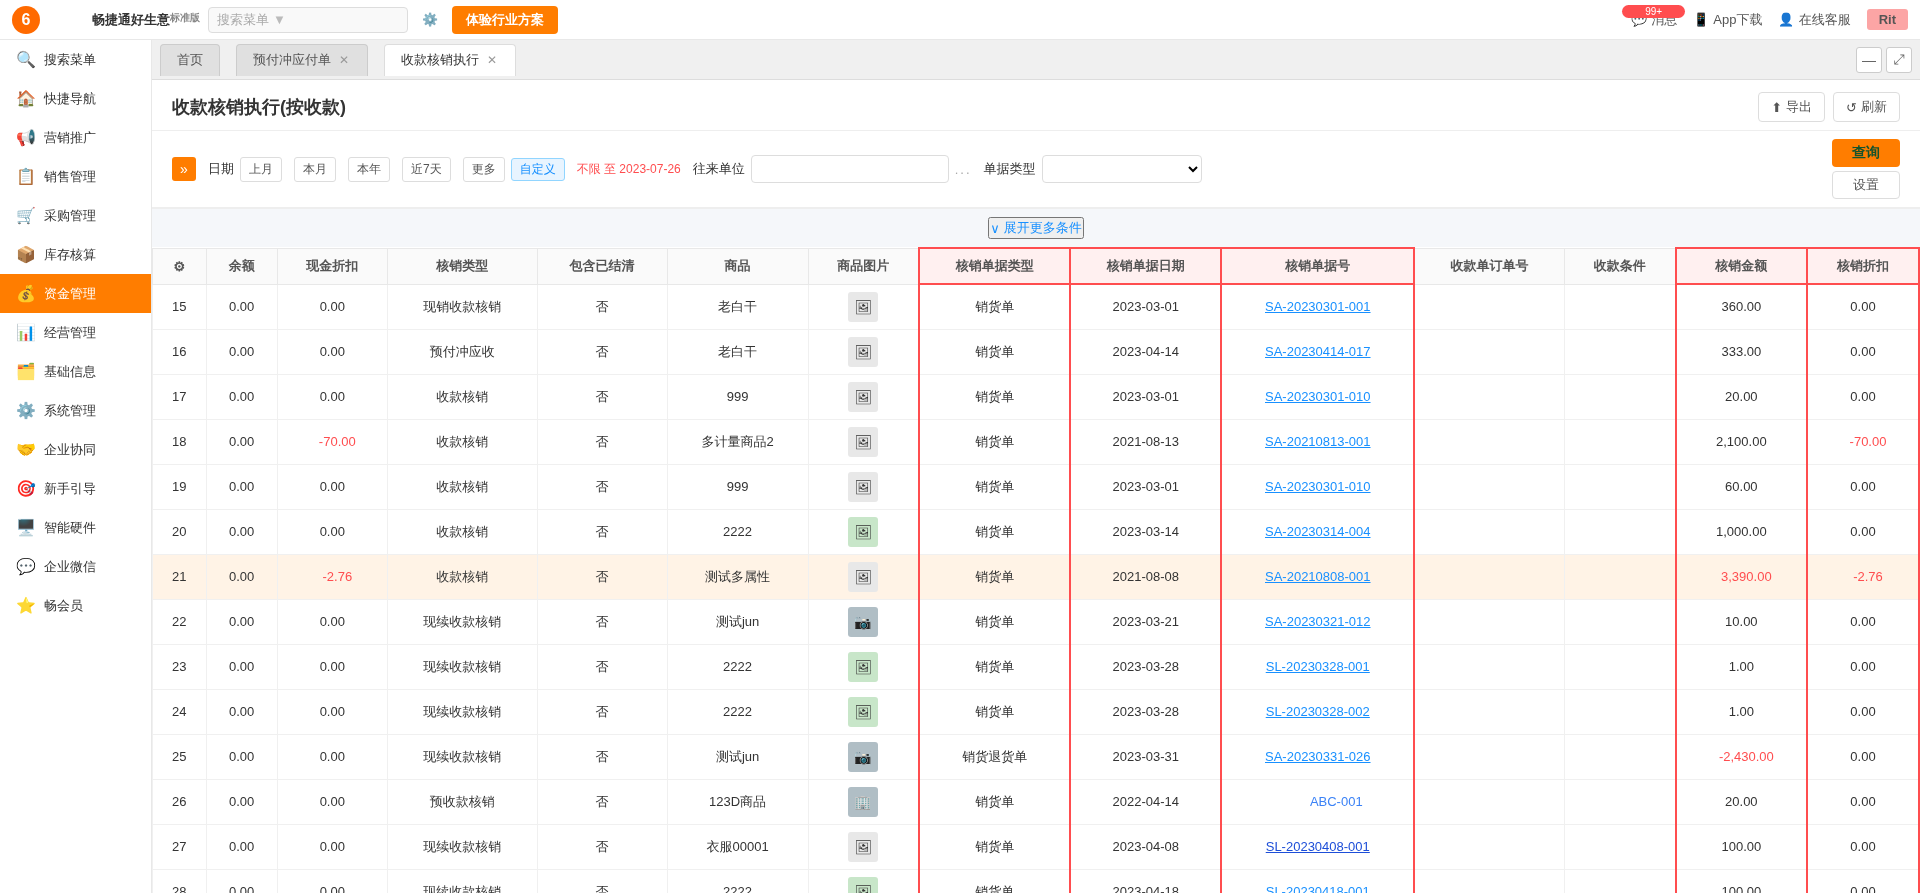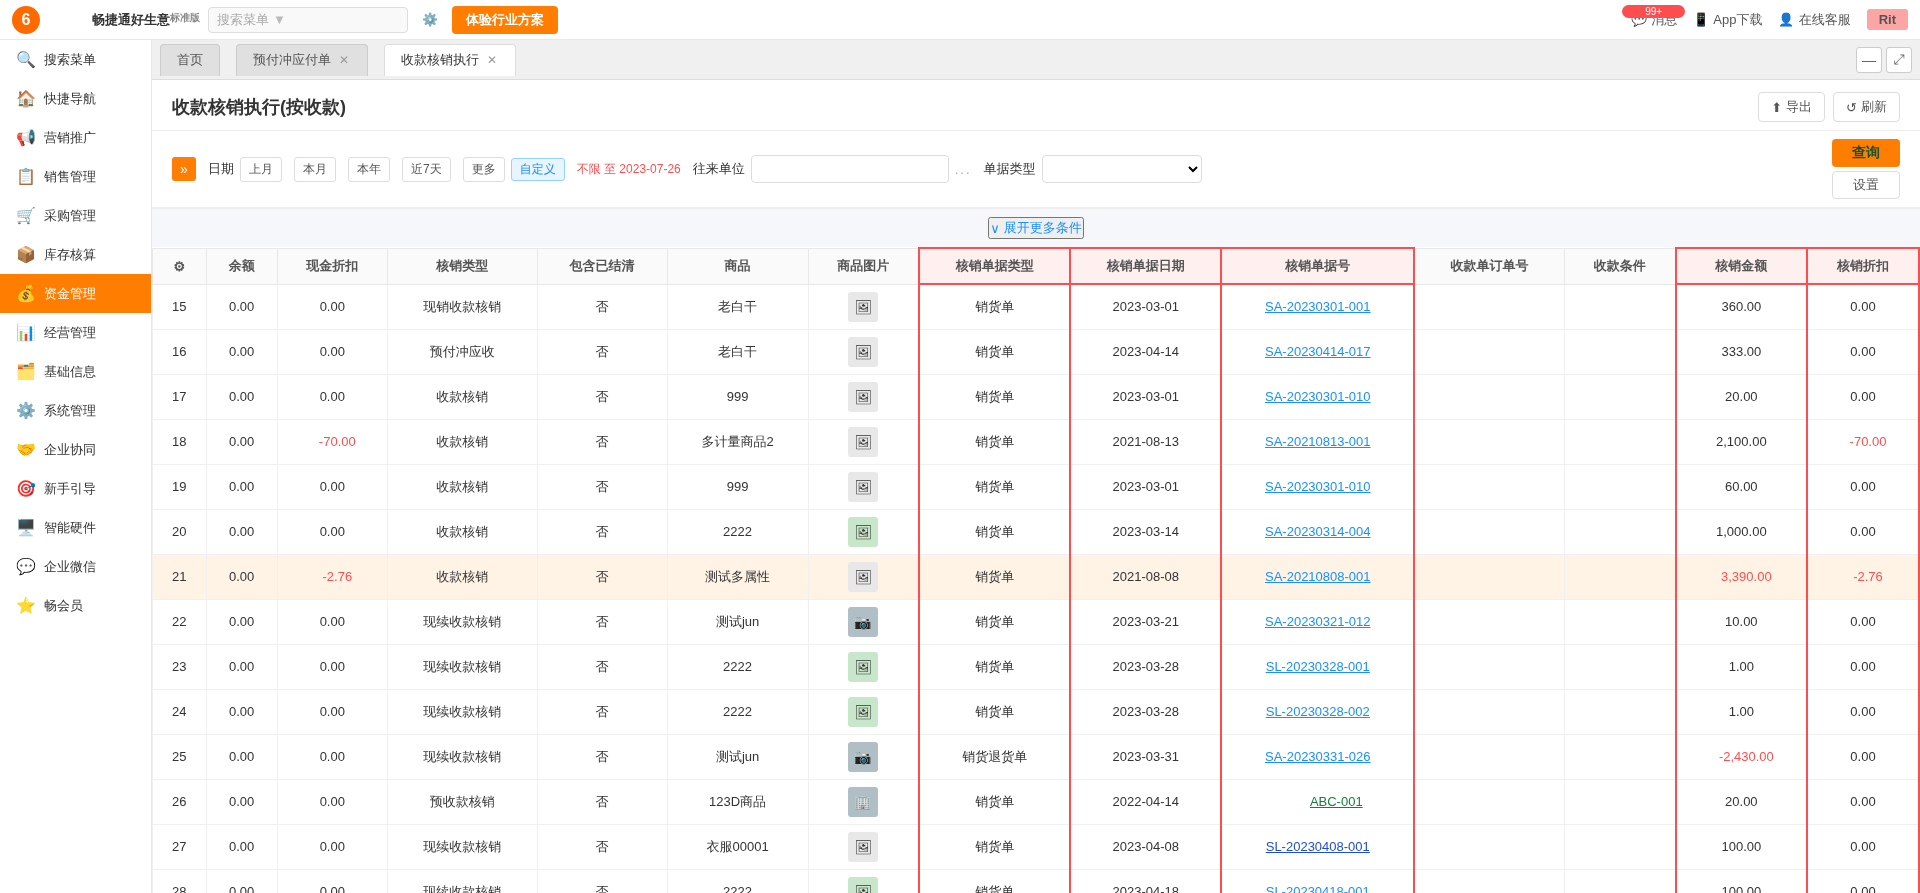--- a/index.html
+++ b/index.html
@@ -529,21 +529,21 @@
               <tr>
                 <td>26</td>
                 <td>0.00</td>
                 <td>0.00</td>
                 <td>预收款核销</td>
                 <td>否</td>
                 <td>123D商品</td>
                 <td><div style="width:30px;height:30px;background:#b0bec5;border-radius:3px;display:inline-flex;align-items:center;justify-content:center;font-size:14px;">🏢</div></td>
                 <td class="col-hl">销货单</td>
                 <td class="col-hl">2022-04-14</td>
-                <td class="col-hl"><a style="color:#15803d;text-decoration:underline;cursor:pointer;margin-left:37px;">ABC-001</a></td>
+                <td class="col-hl"><a style="color:#3b82f6;cursor:pointer;margin-left:37px;">ABC-001</a></td>
                 <td></td>
                 <td></td>
                 <td class="col-hl ">20.00</td>
                 <td class="col-hl ">0.00</td>
               </tr>
               <tr>
                 <td>27</td>
                 <td>0.00</td>
                 <td>0.00</td>
                 <td>现续收款核销</td>

